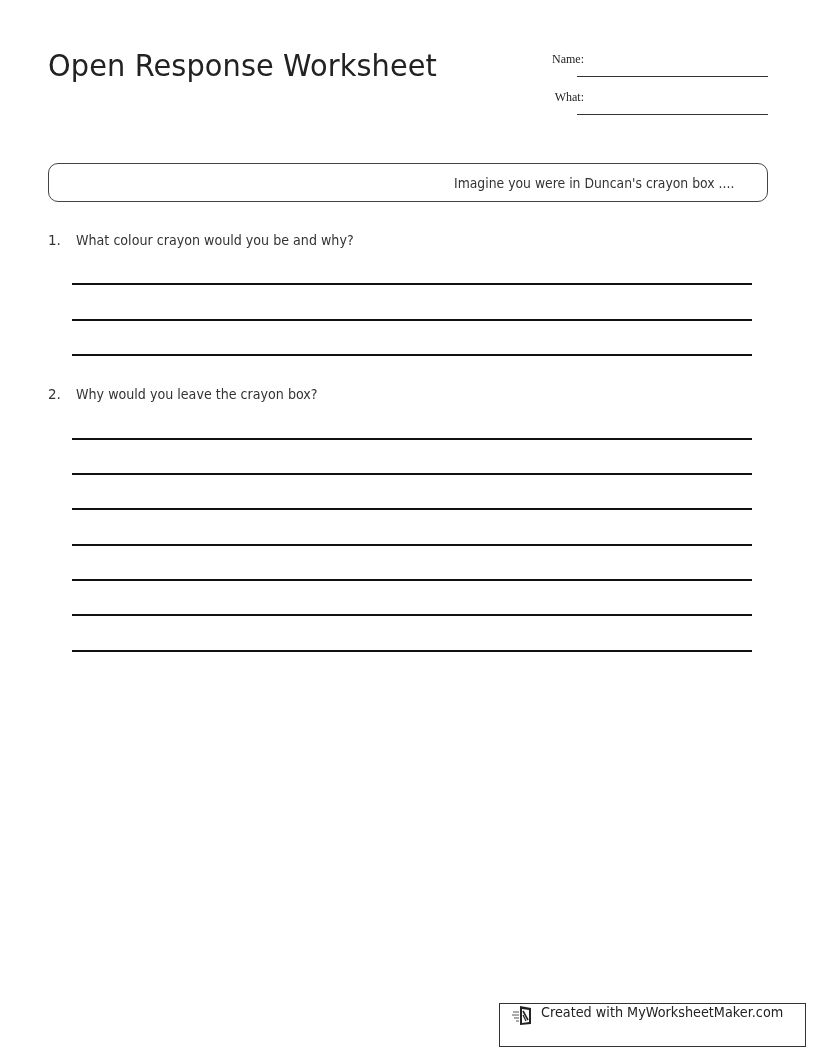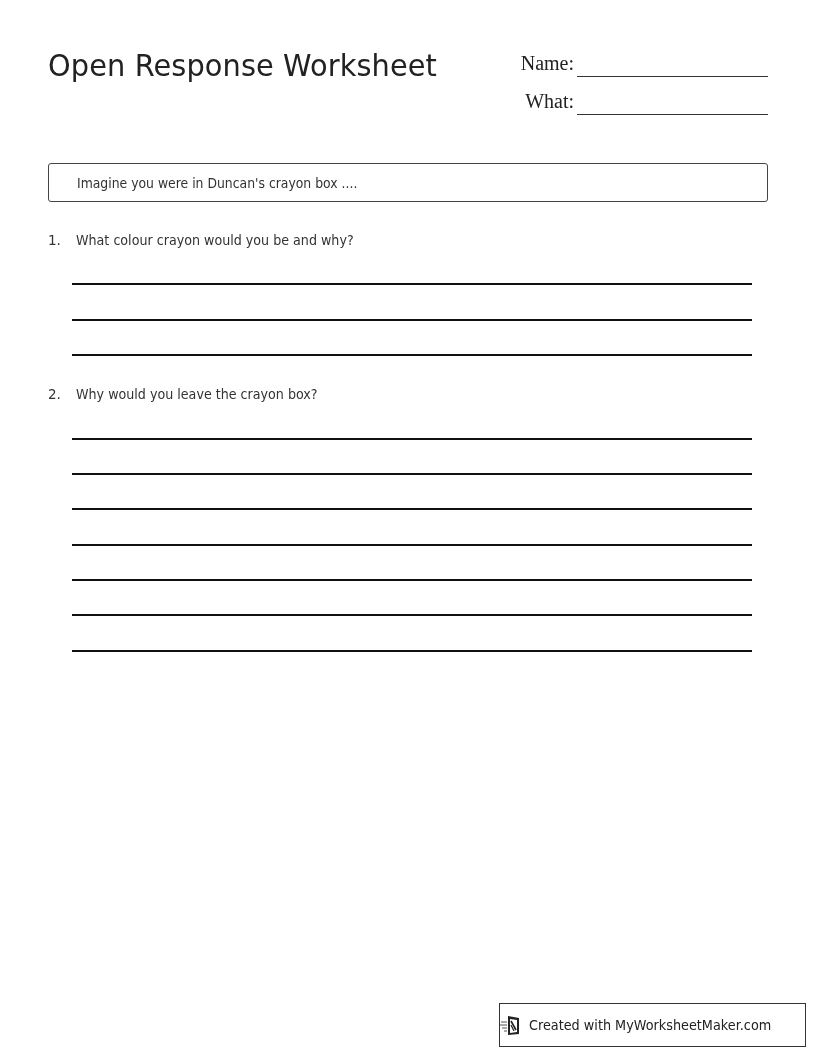--- a/index.html
+++ b/index.html
@@ -11,52 +11,52 @@
       font-size: 31px; font-weight: normal; color: #222;
       letter-spacing: 0.1px; white-space: nowrap;
       font-family: "DejaVu Sans", sans-serif;
       transform: scaleX(0.93); transform-origin: left top;
     }
 
     .field-row { position: absolute; left: 500px; width: 268px; height: 30px; }
     .field-row.name { top: 52px; }
     .field-row.date { top: 90px; }
     .field-label {
-      position: absolute; right: 194px; top: 0;
-      font-family: "Liberation Serif", serif; font-size: 20px; color: #222;
+      position: absolute; right: 184px; top: 0;
+      font-family: "Liberation Serif", serif; font-size: 12px; color: #222;
       white-space: nowrap;
     }
     .field-line {
       position: absolute; left: 77px; right: 0; top: 24px;
       border-bottom: 1.5px solid #333;
     }
 
     .prompt-box {
       position: absolute; left: 48px; top: 163px; width: 720px; height: 39px;
-      border: 1.5px solid #444; border-radius: 3px;
-      padding: 0 28px; display: flex; align-items: center;
+      border: 1.5px solid #444; border-radius: 10px;
+      padding: 0 8px; display: flex; align-items: center; justify-content: flex-end;
     }
     .prompt-text {
       font-size: 13.5px; color: #333; white-space: nowrap;
       transform: scaleX(0.92); transform-origin: left center;
     }
 
     .question { position: absolute; left: 48px; width: 720px; }
     .q-head { position: absolute; left: 0; top: 0; height: 20px; white-space: nowrap; font-size: 13.5px; color: #333; }
     .q-num { position: absolute; left: 0; top: 0; }
     .q-text { position: absolute; left: 28px; top: 0; transform: scaleX(0.94); transform-origin: left top; }
     .answer-line {
       position: absolute; left: 24px; width: 680px; height: 2px;
       background: #111;
     }
 
     .footer-badge {
       position: absolute; left: 499px; top: 1003px; width: 307px; height: 44px;
       border: 1.5px solid #333; background: #fff;
-      display: flex; align-items: center; 
+      display: flex; align-items: flex-start; padding-left: 12px;
     }
     .footer-icon { width: 22px; height: 22px; margin-right: 7px; }
     .footer-text { font-size: 13.5px; color: #222; white-space: nowrap; transform: scaleX(0.95); transform-origin: left center; }
   </style>
 </head>
 <body>
 
 <h1 class="title">Open Response Worksheet</h1>
 
 <div class="field-row name">

